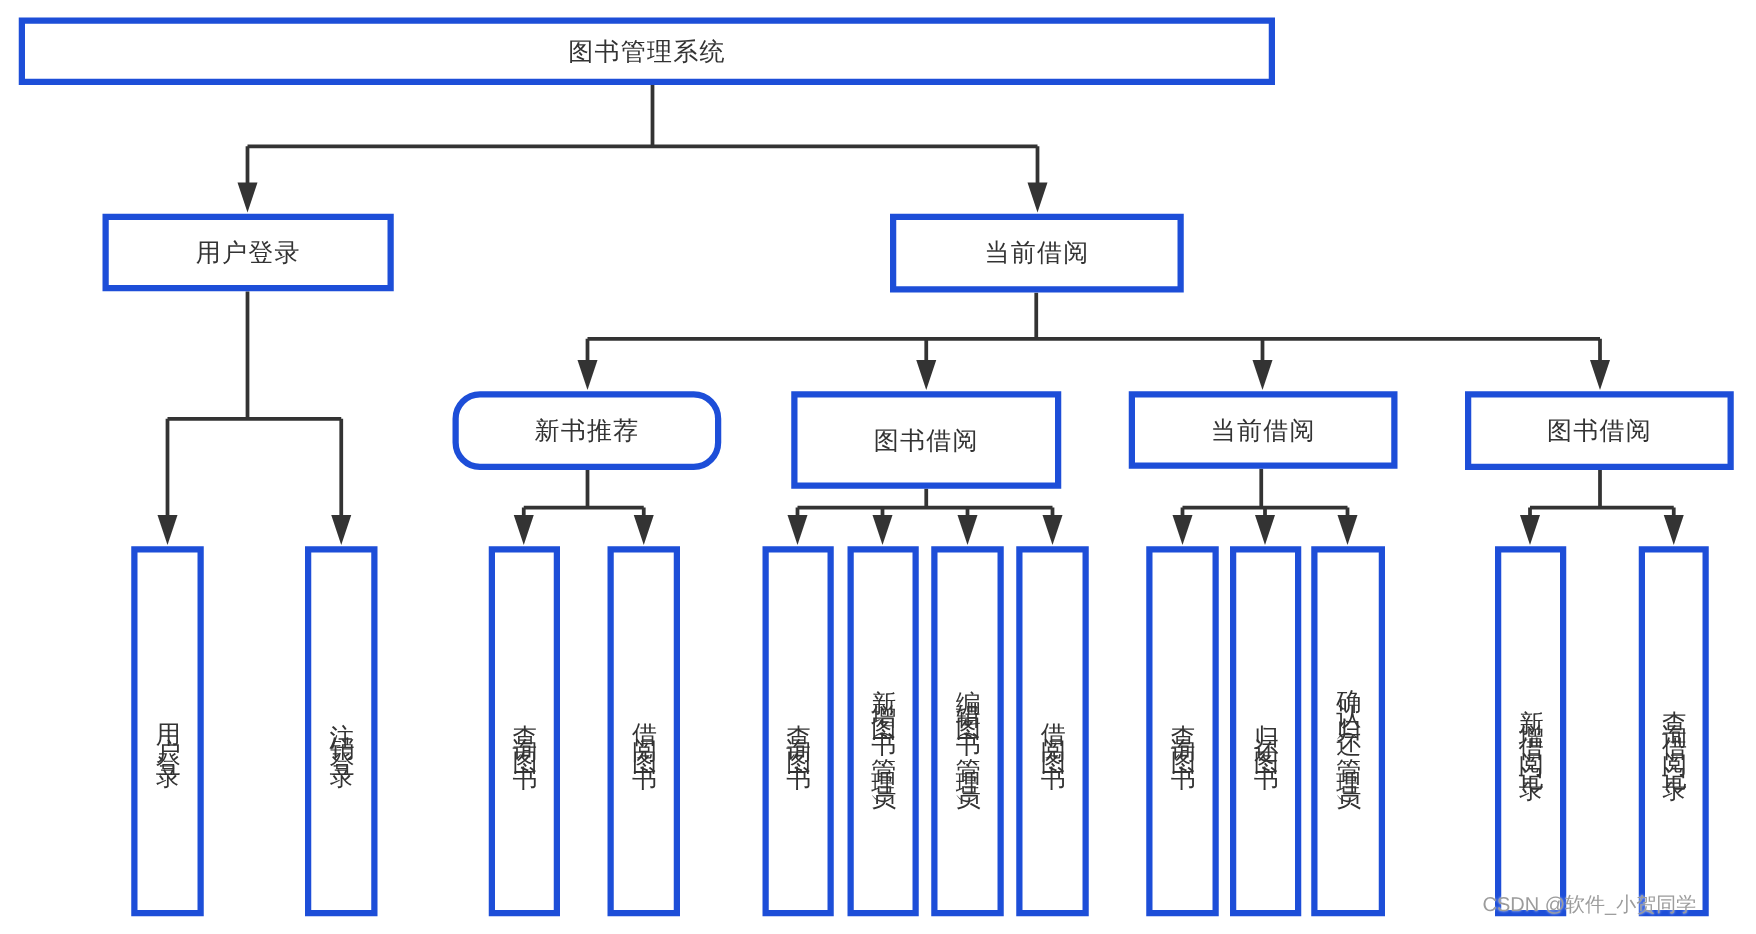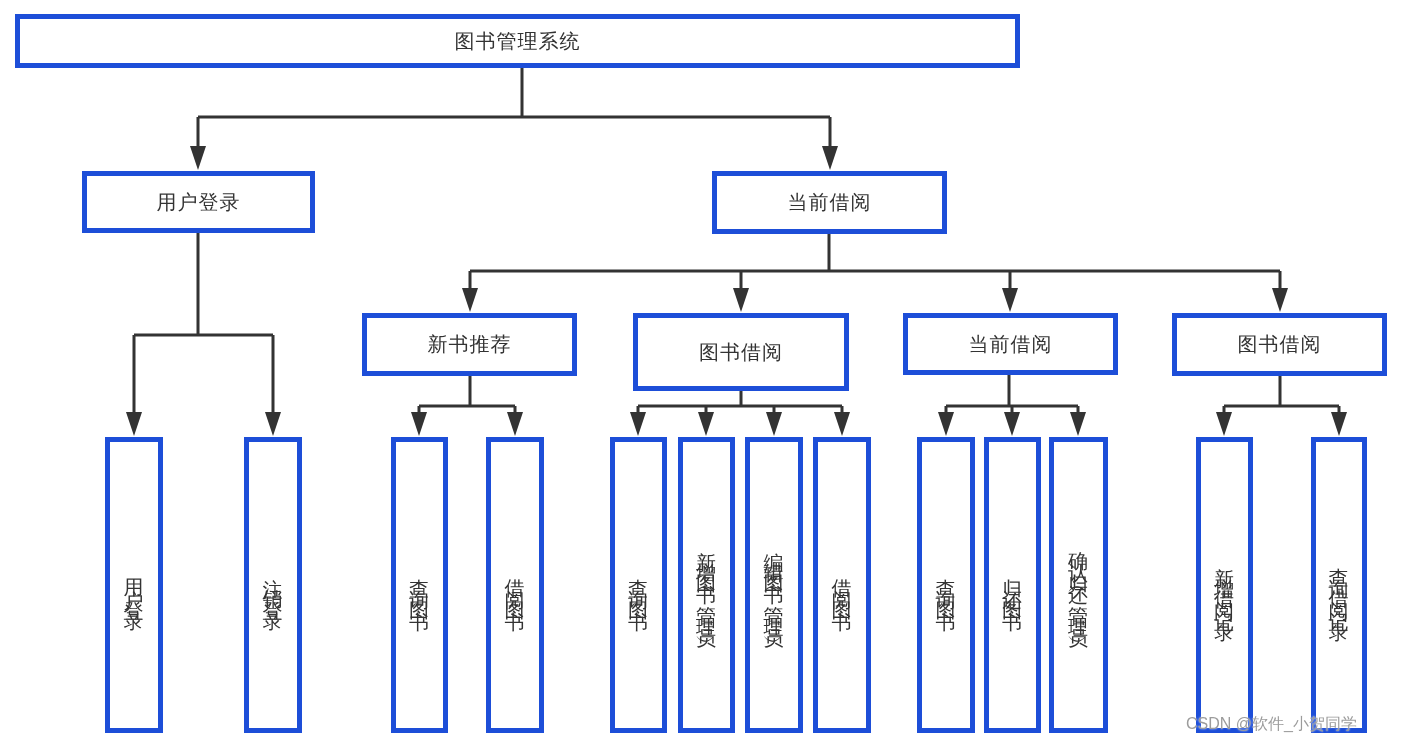--- a/index.html
+++ b/index.html
@@ -110,21 +110,21 @@
     <span class="hlabel">图书管理系统</span>
   </div>
 
   <div class="node" style="left:82px;top:171px;width:233px;height:62px;">
     <span class="hlabel">用户登录</span>
   </div>
   <div class="node" style="left:712px;top:171px;width:235px;height:63px;">
     <span class="hlabel">当前借阅</span>
   </div>
 
-  <div class="node" style="left:362px;top:313px;width:215px;height:63px;">
+  <div class="node" style="left:362px;top:313px;width:215px;height:63px;border-radius:22px;">
     <span class="hlabel">新书推荐</span>
   </div>
   <div class="node" style="left:633px;top:313px;width:216px;height:78px;">
     <span class="hlabel">图书借阅</span>
   </div>
   <div class="node" style="left:903px;top:313px;width:215px;height:62px;font-family:Liberation Serif, serif;">
     <span class="hlabel">当前借阅</span>
   </div>
   <div class="node" style="left:1172px;top:313px;width:215px;height:63px;">
     <span class="hlabel">图书借阅</span>

